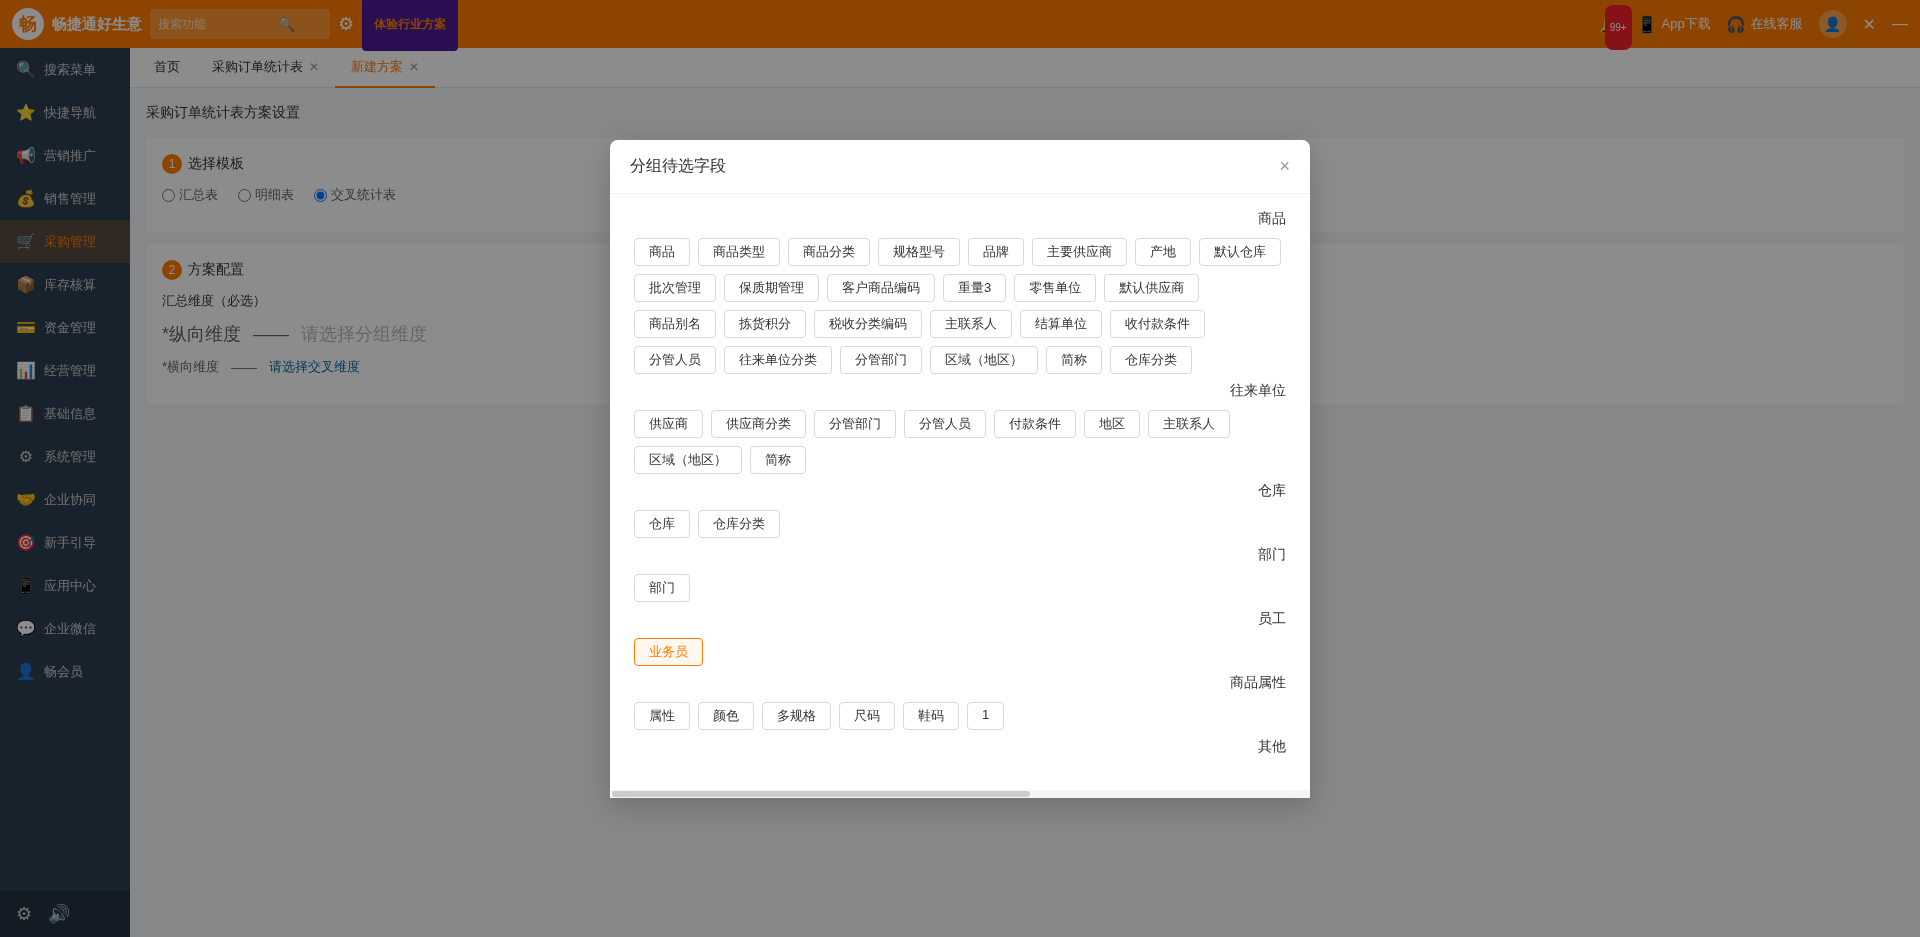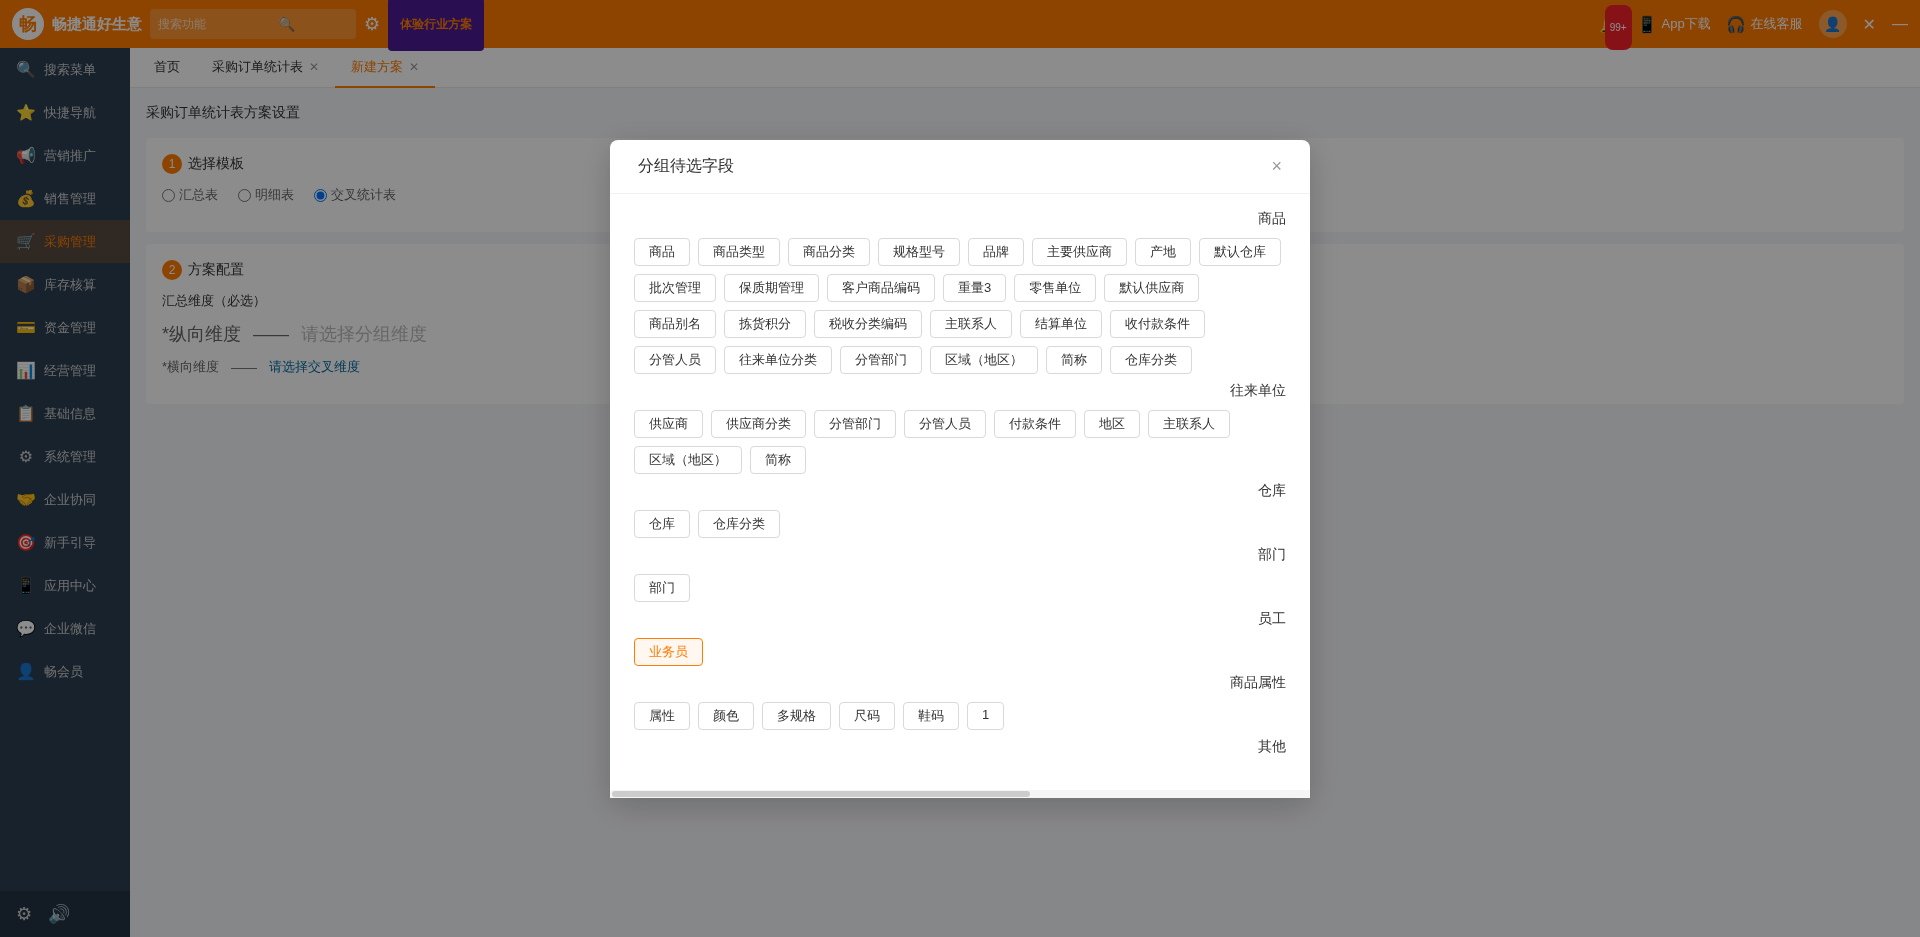--- a/index.html
+++ b/index.html
@@ -34,21 +34,21 @@
       font-size: 18px;
       font-weight: bold;
     }
     .header-search {
       display: flex;
       align-items: center;
       background: rgba(255,255,255,0.2);
       border-radius: 4px;
       padding: 0 8px;
       height: 30px;
-      width: 206px;
+      width: 180px;
       margin-left: 8px;
     }
     .header-search input {
       background: transparent;
       border: none;
       color: white;
       font-size: 12px;
       outline: none;
       width: 120px;
     }
@@ -228,21 +228,21 @@
       max-height: 80vh;
       z-index: 201;
       display: flex;
       flex-direction: column;
       box-shadow: 0 8px 32px rgba(0,0,0,0.2);
     }
     .modal-header {
       display: flex;
       align-items: center;
       justify-content: space-between;
-      padding: 16px 28px;
+      padding: 16px 20px;
       border-bottom: 1px solid #f0f0f0;
       flex-shrink: 0;
     }
     .modal-title {
       font-size: 16px;
       font-weight: 500;
       color: #333;
     }
     .modal-close {
       cursor: pointer;

